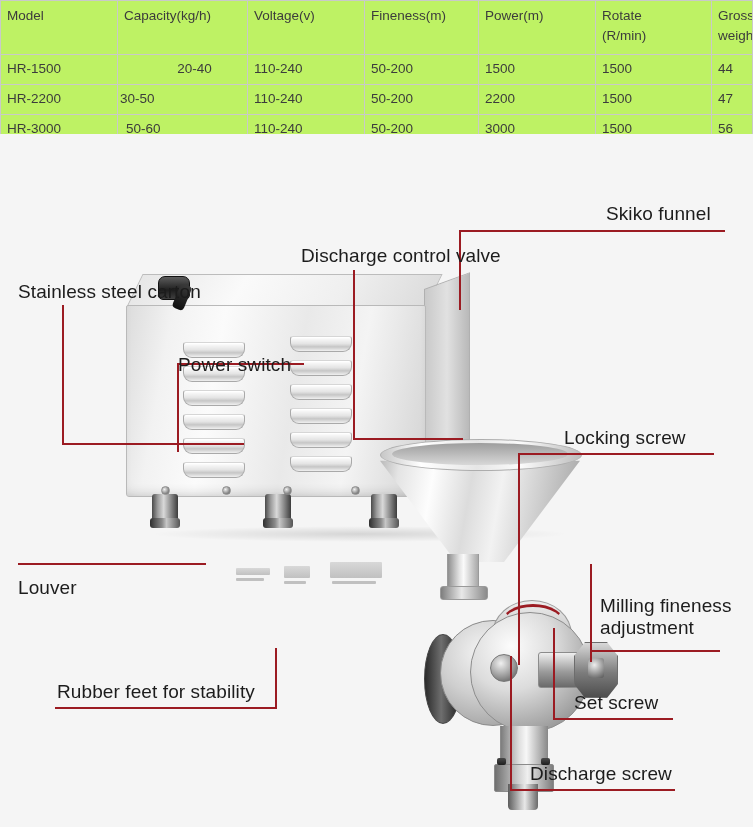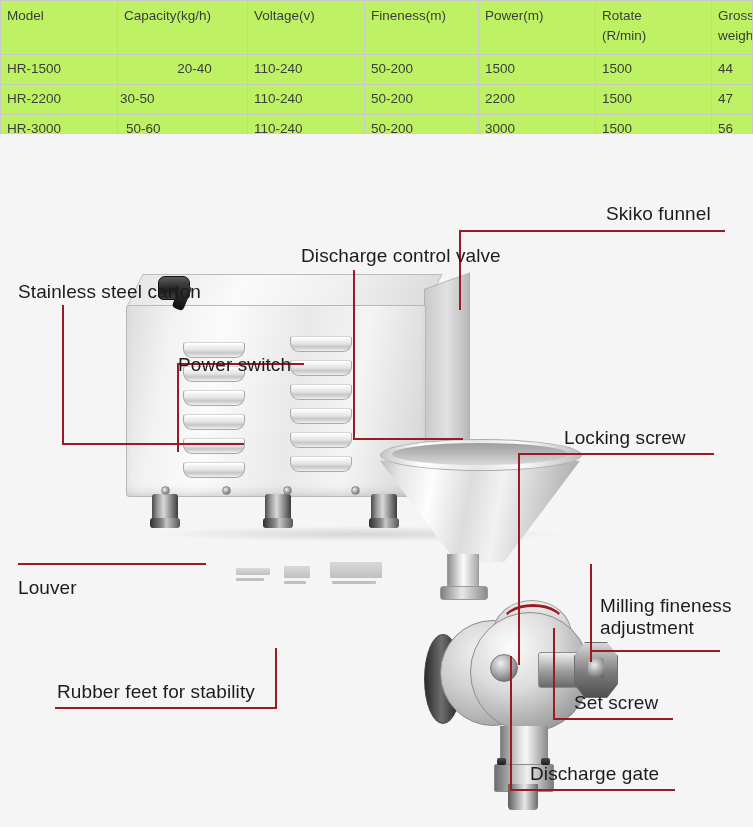--- a/index.html
+++ b/index.html
@@ -460,15 +460,15 @@
 
   <div class="callout" style="left:18px; top:399px;margin-top:44px;">Louver</div>
 
   <div class="callout" style="left:600px; top:461px;">Milling fineness
 adjustment</div>
 
   <div class="callout" style="left:57px; top:547px;">Rubber feet for stability</div>
 
   <div class="callout" style="left:574px; top:558px;">Set screw</div>
 
-  <div class="callout" style="left:530px; top:629px;">Discharge gate</div>
+  <div class="callout" style="left:530px; top:629px;">Discharge screw</div>
 
 </div>
 
 </body></html>

